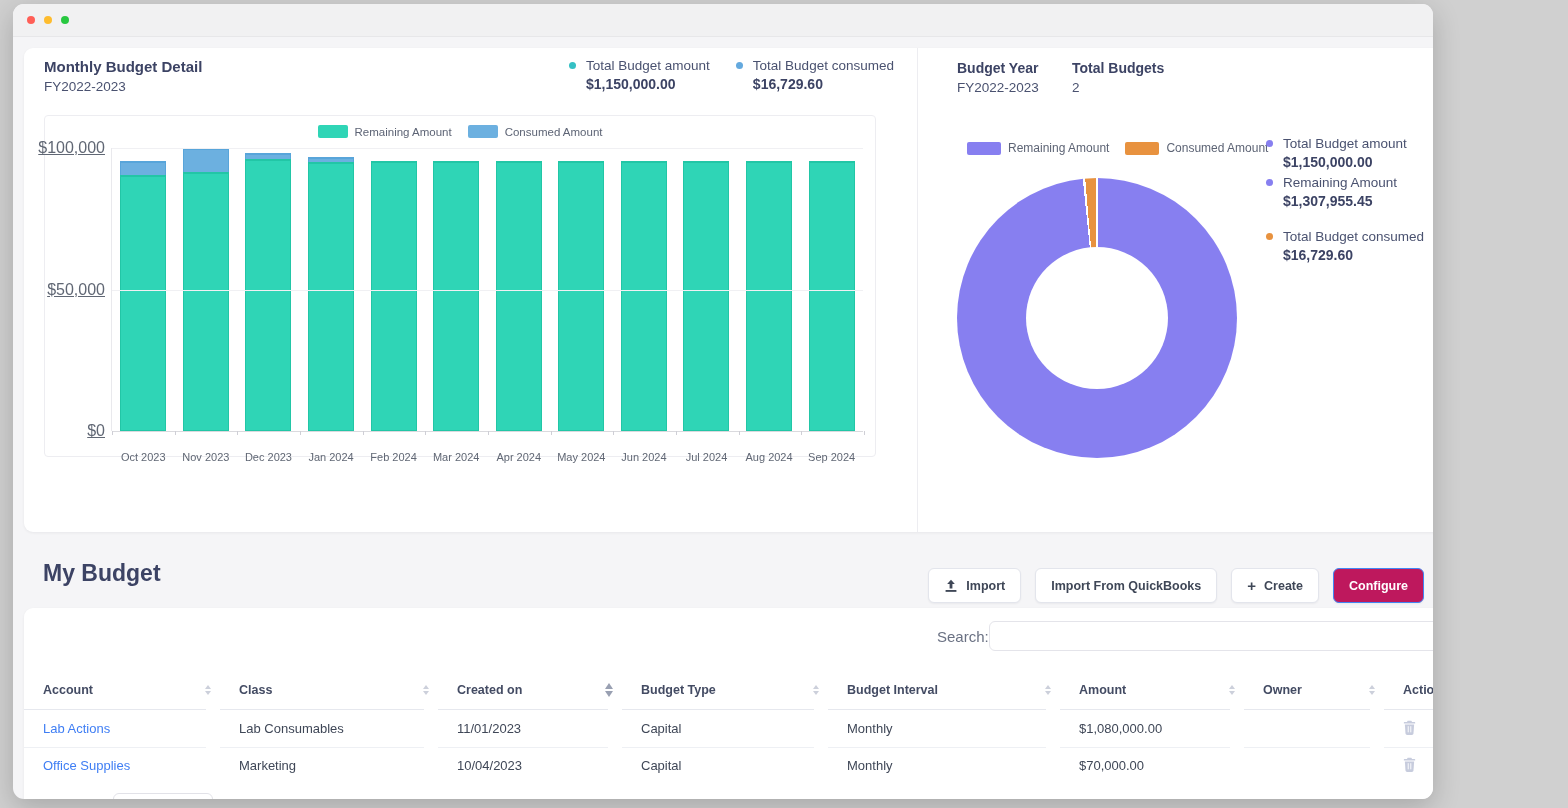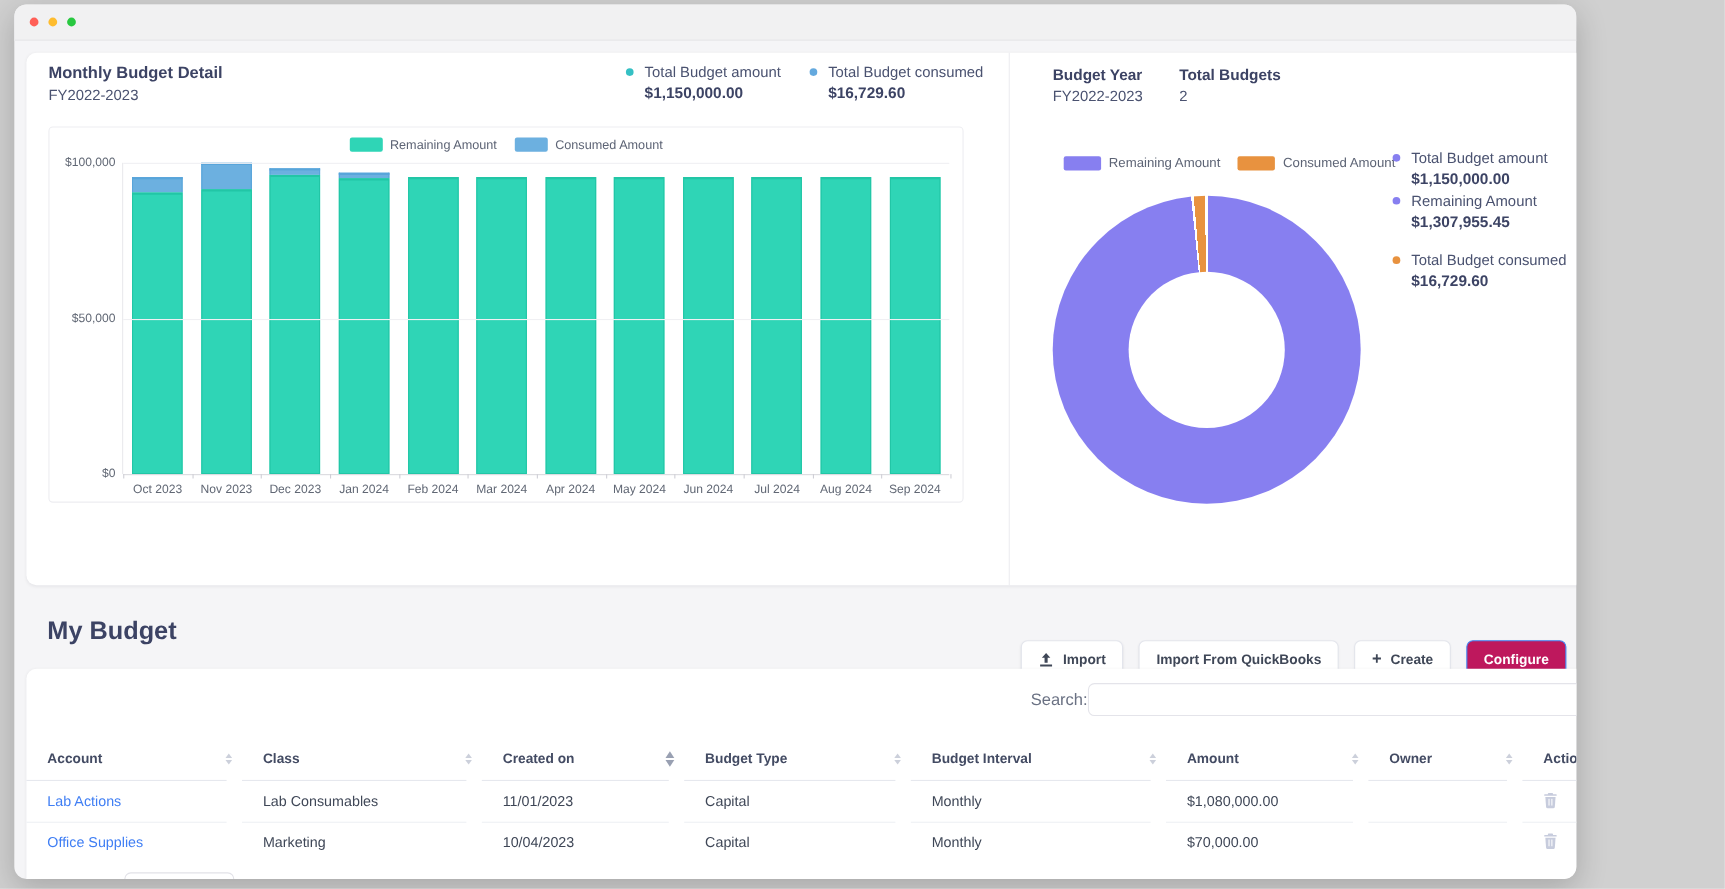--- a/index.html
+++ b/index.html
@@ -20,46 +20,46 @@
   .stat-dot { width:7px; height:7px; border-radius:50%; flex:0 0 auto; }
   .stat-v { margin-left:17px; margin-top:3px; font-size:14px; font-weight:bold; color:#3c4364; }
 
   .chart-box { position:absolute; left:20px; top:67px; width:832px; height:342px; border:1px solid #ededf1; border-radius:4px; }
   .bar-legend { position:absolute; top:9px; left:0; right:0; display:flex; justify-content:center; gap:16px; }
   .legend-item { display:flex; align-items:center; gap:7px; font-size:11.5px; color:#5d6475; }
   .legend-swatch { width:30px; height:13px; border-radius:2px; }
   .plot { position:absolute; left:66px; top:32px; width:752px; height:283px; border-left:1px solid #e9e9ed; }
   .gridline { position:absolute; left:0; width:100%; height:1px; background:#f0f0f3; }
   .gridline.baseline { background:#dadade; }
-  .ylab { position:absolute; right:calc(100% + 7px); transform:translateY(-50%); font-size:11px; color:#606774; white-space:nowrap; }
+  .ylab { position:absolute; right:calc(100% + 7px); transform:translateY(-50%); font-size:16px; color:#606774; white-space:nowrap;text-decoration:underline; }
   .bars { position:absolute; left:0; top:0; width:100%; height:100%; display:flex; justify-content:space-around; align-items:flex-end; }
   .bar-stack { width:46px; display:flex; flex-direction:column; justify-content:flex-end; }
   .seg { width:100%; }
   .seg-rem { background:#2fd5b6; border:1px solid #22c6a6; border-top-width:2px; }
   .seg-con { background:#6cb0e0; border:1px solid #58a5da; border-top-width:2px; border-bottom:none; }
-  .xlabels { position:absolute; top:100%; left:0; width:100%; display:flex; justify-content:space-around; padding-top:8px; }
+  .xlabels { position:absolute; top:100%; left:0; width:100%; display:flex; justify-content:space-around; padding-top:20px; }
   .xlab { width:62px; text-align:center; font-size:11px; color:#606774; }
   .tick { position:absolute; top:283px; width:1px; height:4px; background:#cfcfd6; }
 
   .divider { position:absolute; left:893px; top:0; width:1px; height:484px; background:#ededf1; }
 
   .by-block { position:absolute; top:12px; }
   .by-label { font-size:14px; font-weight:bold; color:#3c4364; }
   .by-value { margin-top:4px; font-size:13.5px; color:#4a5270; }
   .donut-legend { position:absolute; left:943px; top:93px; display:flex; gap:16px; }
   .donut-legend .legend-swatch { width:34px; height:13px; }
   .donut-legend .legend-item { font-size:12px; }
   .donut { position:absolute; left:933px; top:130px; width:280px; height:280px; border-radius:50%; }
   .donut-hole { position:absolute; left:50%; top:50%; width:142px; height:142px; margin:-71px 0 0 -71px; background:#fff; border-radius:50%; }
   .bp-stats { position:absolute; left:1242px; top:88px; width:270px; }
   .bp-stat { margin-bottom:5px; }
 
   
   .section-title { position:absolute; left:30px; top:556px; margin:0; font-size:23px; font-weight:bold; color:#3c4364; }
-  .btn-row { position:absolute; top:578px; right:9px; display:flex; gap:14px; height:35px; }
+  .btn-row { position:absolute; top:564px; right:9px; display:flex; gap:14px; height:35px; }
   .btn { display:flex; align-items:center; gap:8px; padding:0 15px; background:#fff; border:1px solid #e3e5ec; border-radius:6px;
          font-family:inherit; font-size:12.5px; font-weight:bold; color:#3f4757; box-shadow:0 1px 2px rgba(16,24,40,.05); cursor:pointer; }
   .btn-primary { background:#be185d; border-color:#4285f4; color:#fff; }
   .plus-glyph { font-size:15px; font-weight:bold; line-height:1; }
 
   .table-card { position:absolute; left:11px; top:604px; width:1522px; height:264px; background:#fff;
                 border-radius:9px 9px 0 0; box-shadow:0 1px 3px rgba(16,24,40,.06); }
   .search-label { position:absolute; top:20px; left:913px; font-size:15px; color:#6a7183; }
   .search-input { position:absolute; top:13px; left:965px; width:546px; height:30px; border:1px solid #e4e4ea; border-radius:6px;
                   font-family:inherit; font-size:13px; padding:0 10px; color:#3f4757; outline:none; background:#fff; }

